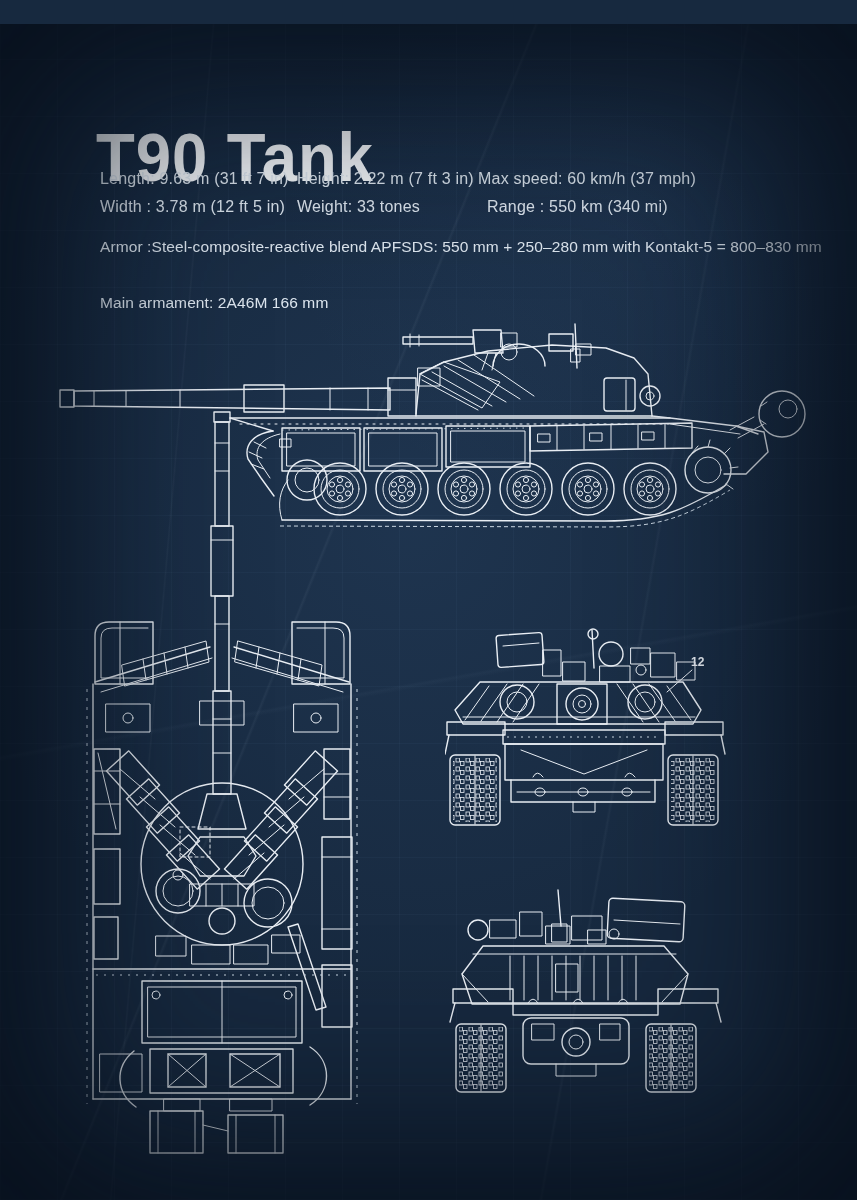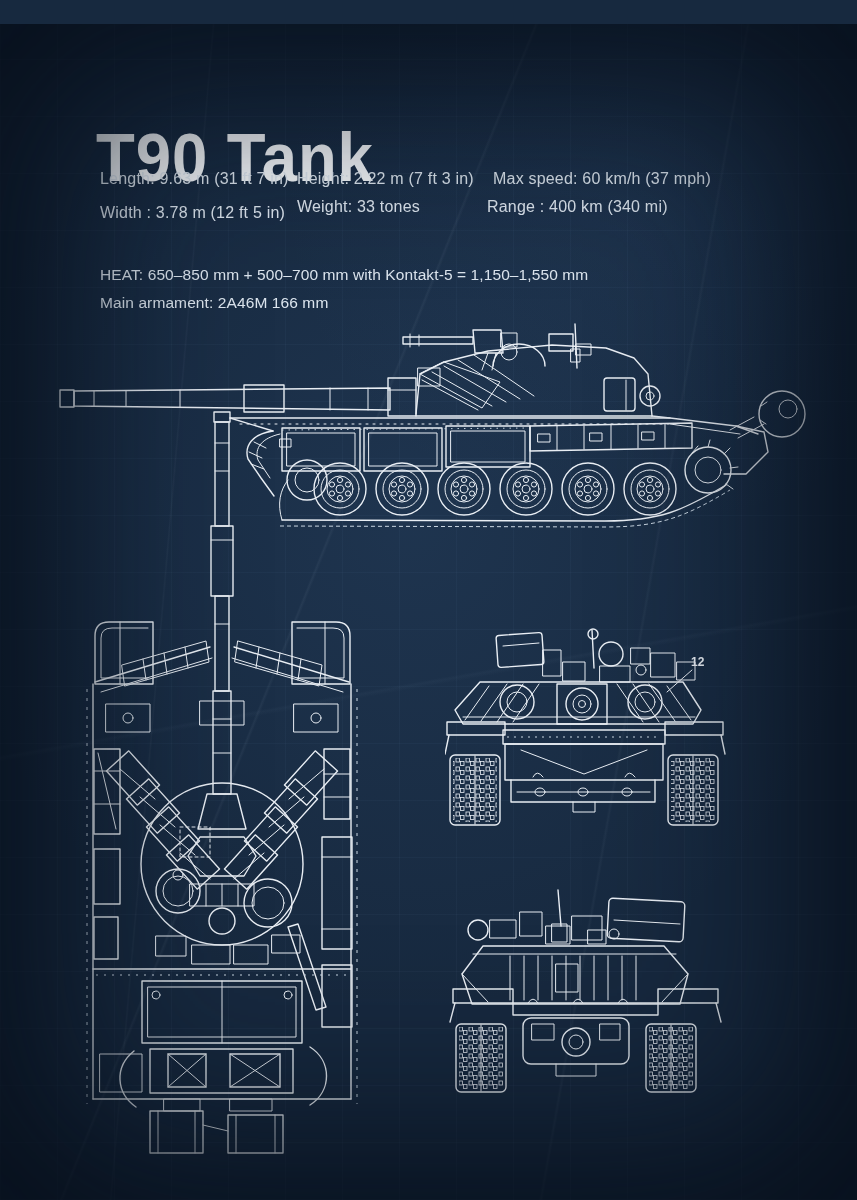--- a/index.html
+++ b/index.html
@@ -68,27 +68,27 @@
 <body>
 
 <div class="poster">
   <div class="paper"></div>
   <div class="grid"></div>
   <div class="scratches"></div>
 
   <h1 class="title">T90 Tank</h1>
 
   <span class="spec" style="left:100px;top:146px">Length: 9.63 m (31 ft 7 in)</span>
-  <span class="spec" style="left:100px;top:180px">Width : 3.78 m (12 ft 5 in)</span>
+  <span class="spec" style="left:100px;top:174px">Width : 3.78 m (12 ft 5 in)</span>
   <span class="spec" style="left:297px;top:146px">Height: 2.22 m (7 ft 3 in)</span>
   <span class="spec" style="left:297px;top:174px">Weight: 33 tones</span>
-  <span class="spec" style="left:493px;top:146px">Max speed: 60 km/h (37 mph)</span>
-  <span class="spec" style="left:487px;top:174px">Range : 400 km (340 mi)</span>
-
-  <span class="armor" style="top:242px">HEAT: 650–850 mm + 500–700 mm with Kontakt-5 = 1,150–1,550 mm</span>
+  <span class="spec" style="left:478px;top:146px">Max speed: 60 km/h (37 mph)</span>
+  <span class="spec" style="left:487px;top:174px">Range : 550 km (340 mi)</span>
+
+  <span class="armor" style="top:214px">Armor :Steel-composite-reactive blend APFSDS: 550 mm + 250–280 mm with Kontakt-5 = 800–830 mm</span>
   <span class="armor" style="top:270px">Main armament:  2A46M 166 mm</span>
 
   <svg class="view" style="left:30px;top:298px" width="780" height="218" viewBox="0 0 780 218">
     <g>
       <rect class="s" x="30" y="68" width="14" height="17"></rect>
       <polygon class="s" points="44,69 360,66 360,88 44,84"></polygon>
       <line class="f" x1="64" y1="69" x2="64" y2="84"></line>
       <line class="f" x1="96" y1="69" x2="96" y2="84"></line>
       <line class="f" x1="150" y1="68" x2="150" y2="85"></line>
       <rect class="s" x="214" y="63" width="40" height="27"></rect>

